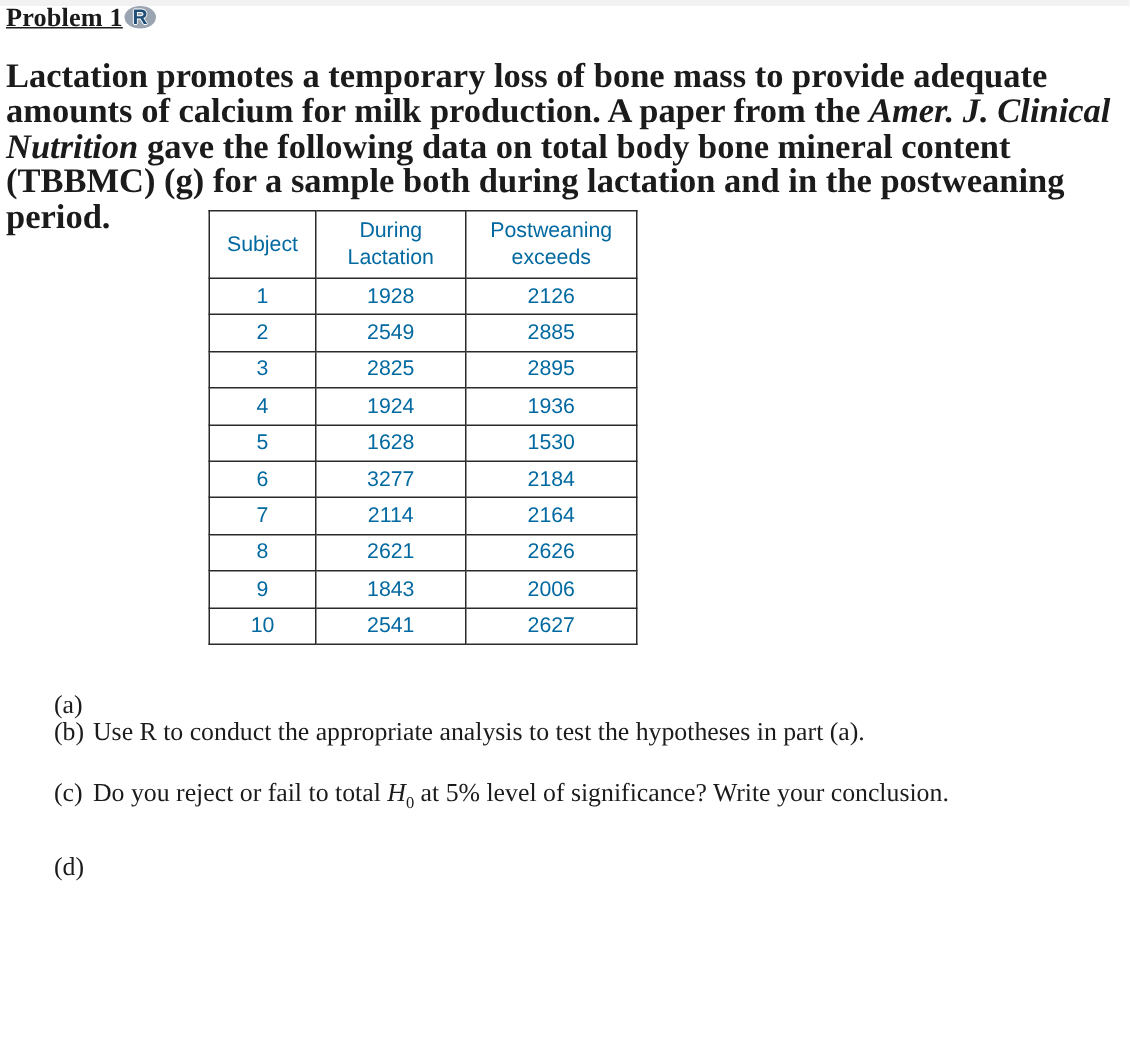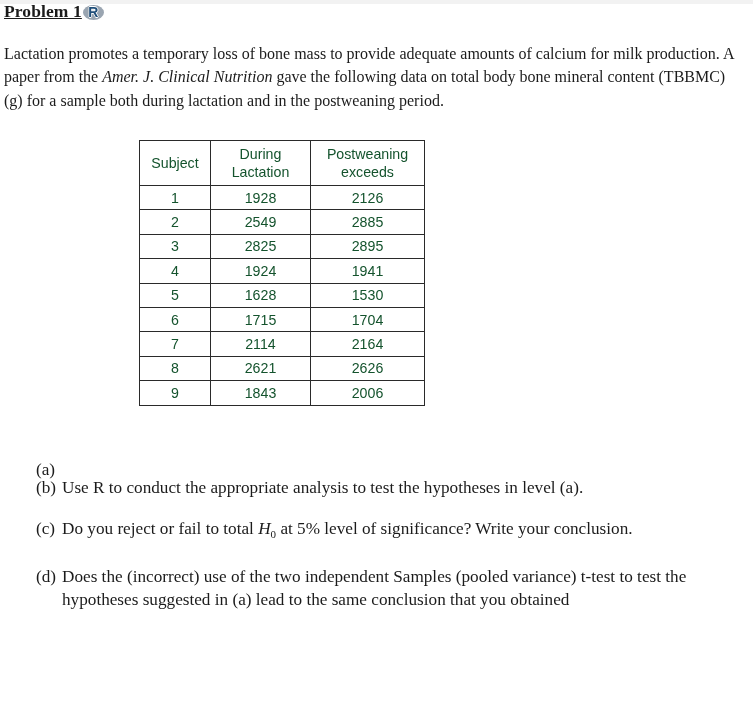--- a/index.html
+++ b/index.html
@@ -29,21 +29,21 @@
     position: relative;
     padding: 0;
   }
 
   
   .heading-row {
     position: absolute;
     top: 2px;
     left: 4px;
     display: flex;
-    align-items: flex-end;
+    align-items: flex-start;
   }
   .problem-title {
     font-size: 17.5px;
     font-weight: bold;
     text-decoration: underline;
     letter-spacing: 0.1px;
     line-height: 19px;
     white-space: nowrap;
   }
   .r-logo {
@@ -74,42 +74,43 @@
     font-size: 14px;
     color: #1f4e79;
     text-shadow:
       -0.6px 0 #ffffff, 0.6px 0 #ffffff,
       0 -0.6px #ffffff, 0 0.6px #ffffff;
   }
 
   
   .intro {
     position: absolute;
-    top: 26px;
+    top: 16px;
     left: 4px;
     width: 738px;
-    font-size: 16px;
+    font-size: 23px;
     line-height: 23.4px;
     text-align: left;
+    font-weight: bold;
   }
   .intro .ital {
     font-style: italic;
   }
 
   
   .data-table-wrap {
     position: absolute;
     top: 140px;
     left: 139px;
   }
   table.data-table {
     border-collapse: collapse;
     font-family: "Liberation Sans", "DejaVu Sans", sans-serif;
     font-size: 14.2px;
-    color: #14532d;
+    color: #0369a1;
     background: #ffffff;
   }
   table.data-table th,
   table.data-table td {
     border: 1.4px solid #2a2a2a;
     text-align: center;
     padding: 0;
     font-weight: normal;
   }
   table.data-table thead th {
@@ -206,67 +207,71 @@
             <td class="col-post">2885</td>
           </tr>
           <tr>
             <td class="col-subject">3</td>
             <td class="col-during">2825</td>
             <td class="col-post">2895</td>
           </tr>
           <tr>
             <td class="col-subject">4</td>
             <td class="col-during">1924</td>
-            <td class="col-post">1941</td>
+            <td class="col-post">1936</td>
           </tr>
           <tr>
             <td class="col-subject">5</td>
             <td class="col-during">1628</td>
             <td class="col-post">1530</td>
           </tr>
           <tr>
             <td class="col-subject">6</td>
-            <td class="col-during">1715</td>
-            <td class="col-post">1704</td>
+            <td class="col-during">3277</td>
+            <td class="col-post">2184</td>
           </tr>
           <tr>
             <td class="col-subject">7</td>
             <td class="col-during">2114</td>
             <td class="col-post">2164</td>
           </tr>
           <tr>
             <td class="col-subject">8</td>
             <td class="col-during">2621</td>
             <td class="col-post">2626</td>
           </tr>
           <tr>
             <td class="col-subject">9</td>
             <td class="col-during">1843</td>
             <td class="col-post">2006</td>
           </tr>
+          <tr>
+            <td class="col-subject">10</td>
+            <td class="col-during">2541</td>
+            <td class="col-post">2627</td>
+          </tr>
         </tbody>
     </table>
   </div>
 
   <div class="items">
 
     <div class="item item-a">
       <span class="marker">(a)</span>
     </div>
 
     <div class="item item-b">
       <span class="marker">(b)</span>
-      <span class="body">Use R to conduct the appropriate analysis to test the hypotheses in level (a).</span>
+      <span class="body">Use R to conduct the appropriate analysis to test the hypotheses in part (a).</span>
     </div>
 
     <div class="item item-c">
       <span class="marker">(c)</span>
       <span class="body"><span>Do you reject or fail to total </span><span class="hnull"><span>H</span><sub>0</sub></span><span> at 5% level of significance? Write your conclusion.</span></span>
     </div>
 
     <div class="item item-d">
       <span class="marker">(d)</span>
-      <span class="body">Does the (incorrect) use of the two independent Samples (pooled variance) t-test to test the hypotheses suggested in (a) lead to the same conclusion that you obtained</span>
     </div>
 
   </div>
 
 </div>
 
 </body></html>

